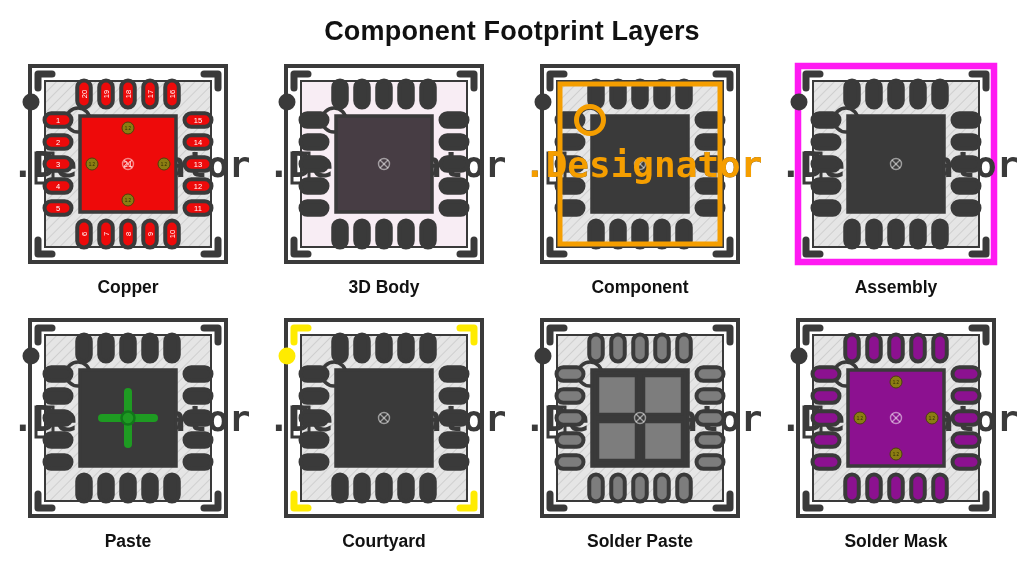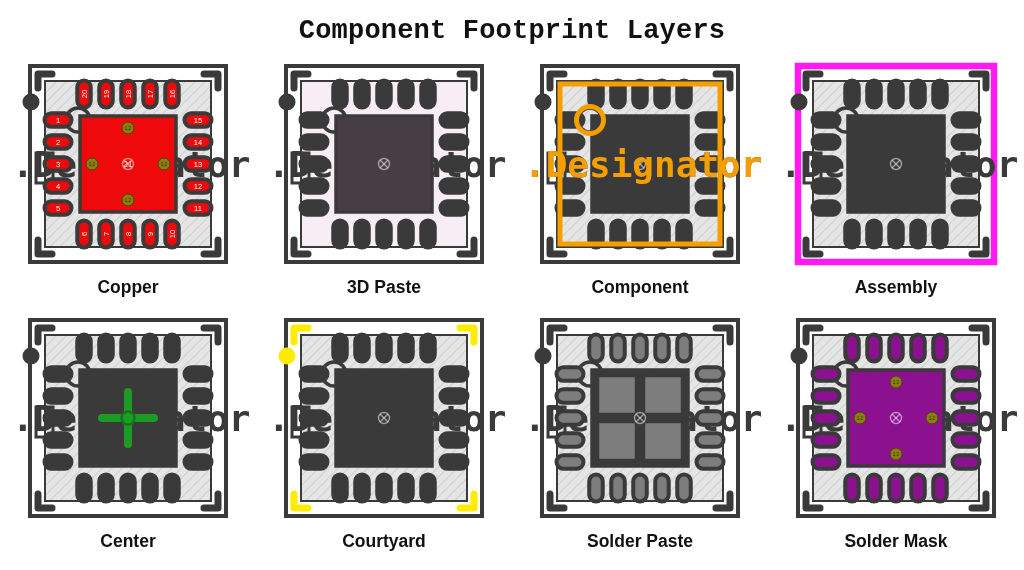--- a/index.html
+++ b/index.html
@@ -1,20 +1,20 @@
 <!DOCTYPE html>
 <html><head>
 <meta charset="utf-8">
 <style>
   html,body{margin:0;padding:0;}
   body{
     width:1024px;height:570px;background:#ffffff;overflow:hidden;
     font-family:"Liberation Sans",sans-serif;color:#111;
   }
-  .title-row{height:62px;display:flex;align-items:center;justify-content:center;font-family:Liberation Mono, monospace;}
+  .title-row{height:62px;display:flex;align-items:center;justify-content:center;}
   .page-title{font-size:27px;font-weight:bold;letter-spacing:.2px;}
   .grid{display:grid;grid-template-columns:repeat(4,256px);}
   figure.cell{margin:0;width:256px;height:254px;display:flex;flex-direction:column;align-items:center;}
   svg.fp{width:204px;height:204px;display:block;overflow:visible;}
   figcaption.panel-label{margin-top:11px;font-size:17.5px;font-weight:bold;text-align:left;}
 </style>
 </head>
 <body>
 
 <div class="title-row">
@@ -136,21 +136,21 @@
         <rect x="18.5" y="139.25" width="27" height="13.5" rx="6.75" ry="6.75" fill="#3a3a3a" stroke="#3a3a3a" stroke-width="4"></rect>
         <rect x="158.5" y="139.25" width="27" height="13.5" rx="6.75" ry="6.75" fill="#3a3a3a" stroke="#3a3a3a" stroke-width="4"></rect>
         <rect x="139.25" y="18.5" width="13.5" height="27" rx="6.75" ry="6.75" fill="#3a3a3a" stroke="#3a3a3a" stroke-width="4"></rect>
         <rect x="139.25" y="158.5" width="13.5" height="27" rx="6.75" ry="6.75" fill="#3a3a3a" stroke="#3a3a3a" stroke-width="4"></rect>
         <g stroke="rgba(255,255,255,0.5)" stroke-width="1.4" fill="none">
           <circle cx="102" cy="102" r="5.5"></circle>
           <line x1="98" y1="98" x2="106" y2="106"></line>
           <line x1="106" y1="98" x2="98" y2="106"></line>
         </g>
       </svg>
-    <figcaption class="panel-label">3D Paste</figcaption>
+    <figcaption class="panel-label">3D Body</figcaption>
   </figure>
   <figure class="cell">
     <svg class="fp" viewBox="0 0 204 204">
         <defs>
           <pattern id="hatch2" width="7" height="7" patternUnits="userSpaceOnUse" patternTransform="rotate(45)">
             <rect width="7" height="7" fill="#e5e5e5"></rect>
             <line x1="0" y1="0" x2="0" y2="7" stroke="#cdcdcd" stroke-width="1.8"></line>
           </pattern>
         </defs>
         <rect x="4" y="4" width="196" height="196" fill="#ffffff" stroke="#3a3a3a" stroke-width="4"></rect>
@@ -285,21 +285,21 @@
           <circle cx="102" cy="102" r="5.5"></circle>
           <line x1="98" y1="98" x2="106" y2="106"></line>
           <line x1="106" y1="98" x2="98" y2="106"></line>
         </g>
         <g stroke="#1e9b22" stroke-width="8" stroke-linecap="round">
           <line x1="76" y1="102" x2="128" y2="102"></line>
           <line x1="102" y1="76" x2="102" y2="128"></line>
         </g>
         <circle cx="102" cy="102" r="6.5" fill="none" stroke="#11761a" stroke-width="2.5"></circle>
       </svg>
-    <figcaption class="panel-label">Center</figcaption>
+    <figcaption class="panel-label">Paste</figcaption>
   </figure>
   <figure class="cell">
     <svg class="fp" viewBox="0 0 204 204">
         <defs>
           <pattern id="hatch5" width="7" height="7" patternUnits="userSpaceOnUse" patternTransform="rotate(45)">
             <rect width="7" height="7" fill="#e5e5e5"></rect>
             <line x1="0" y1="0" x2="0" y2="7" stroke="#cdcdcd" stroke-width="1.8"></line>
           </pattern>
         </defs>
         <rect x="4" y="4" width="196" height="196" fill="#ffffff" stroke="#3a3a3a" stroke-width="4"></rect>

